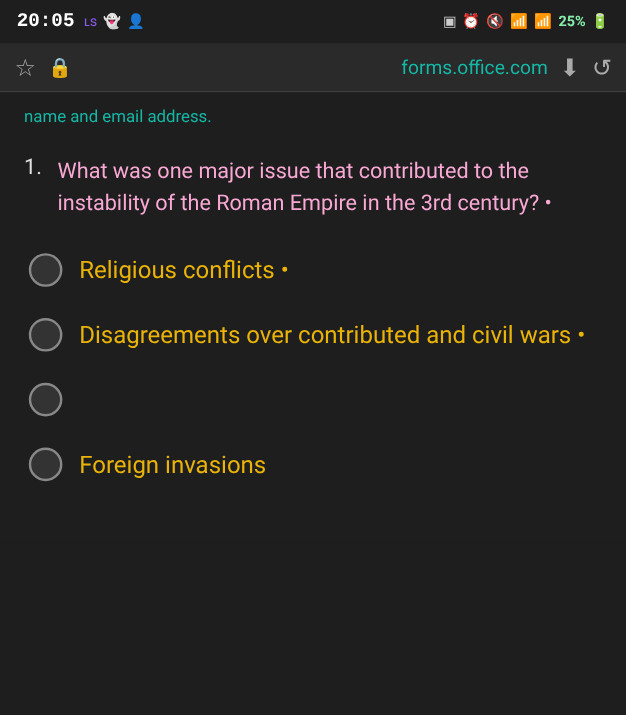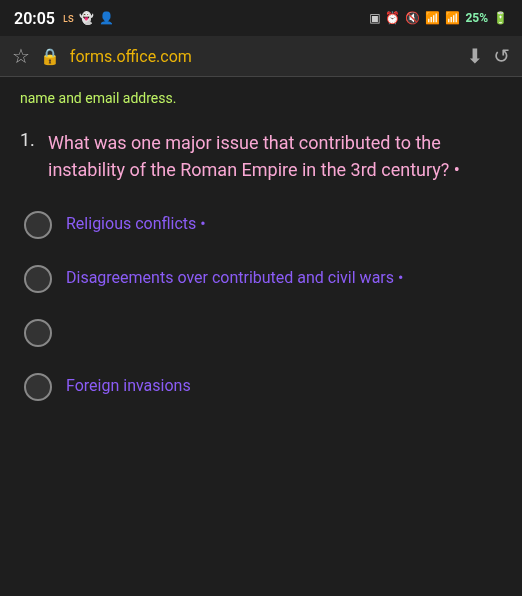--- a/index.html
+++ b/index.html
@@ -27,31 +27,32 @@
     .status-left {
       display: flex;
       align-items: center;
       gap: 8px;
     }
 
     .status-time {
       font-size: 16px;
       font-weight: 600;
       color: #ffffff;
+      font-family: Liberation Mono, monospace;
     }
 
     .status-icons-left {
       display: flex;
       align-items: center;
       gap: 5px;
     }
 
     .status-icon {
       font-size: 12px;
-      color: #fdba74;
+      color: #8b5cf6;
     }
 
     .status-right {
       display: flex;
       align-items: center;
       gap: 5px;
     }
 
     .status-icon-right {
       font-size: 12px;
@@ -79,39 +80,39 @@
       font-size: 20px;
     }
 
     .browser-lock {
       color: #aaaaaa;
       font-size: 16px;
     }
 
     .browser-url {
       flex: 1;
-      text-align: left;
-      color: #eab308;
+      text-align: right;
+      color: #14b8a6;
       font-size: 16px;
     }
 
     .browser-btn {
       color: #aaaaaa;
       font-size: 20px;
       cursor: pointer;
     }
 
     
     .content {
       background-color: #1e1e1e;
       padding: 12px 20px 20px 20px;
     }
 
     .partial-text {
-      color: #bef264;
+      color: #14b8a6;
       font-size: 14px;
       margin-bottom: 20px;
       line-height: 1.4;
     }
 
     .question-block {
       margin-bottom: 24px;
     }
 
     .question-number-row {
@@ -153,22 +154,22 @@
     .radio-circle {
       width: 28px;
       height: 28px;
       border-radius: 50%;
       border: 2px solid #888888;
       background-color: #333333;
       flex-shrink: 0;
     }
 
     .option-label {
-      color: #8b5cf6;
-      font-size: 16px;
+      color: #eab308;
+      font-size: 20px;
       line-height: 1.4;
     }
   </style>
 </head>
 <body>
 
 <div class="status-bar">
   <div class="status-left">
     <span class="status-time">20:05</span>
     <div class="status-icons-left">

